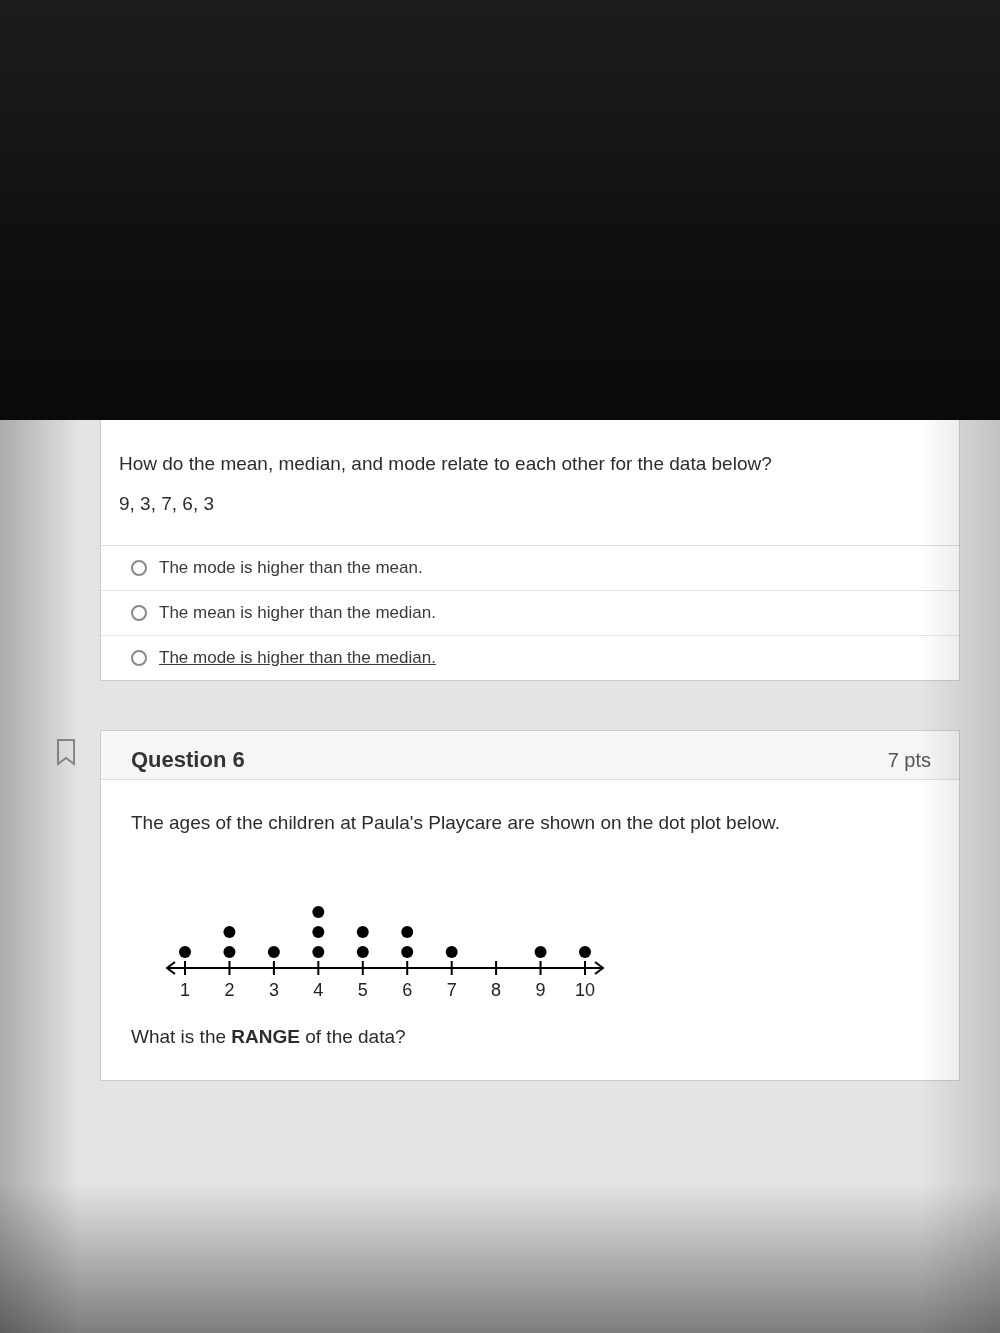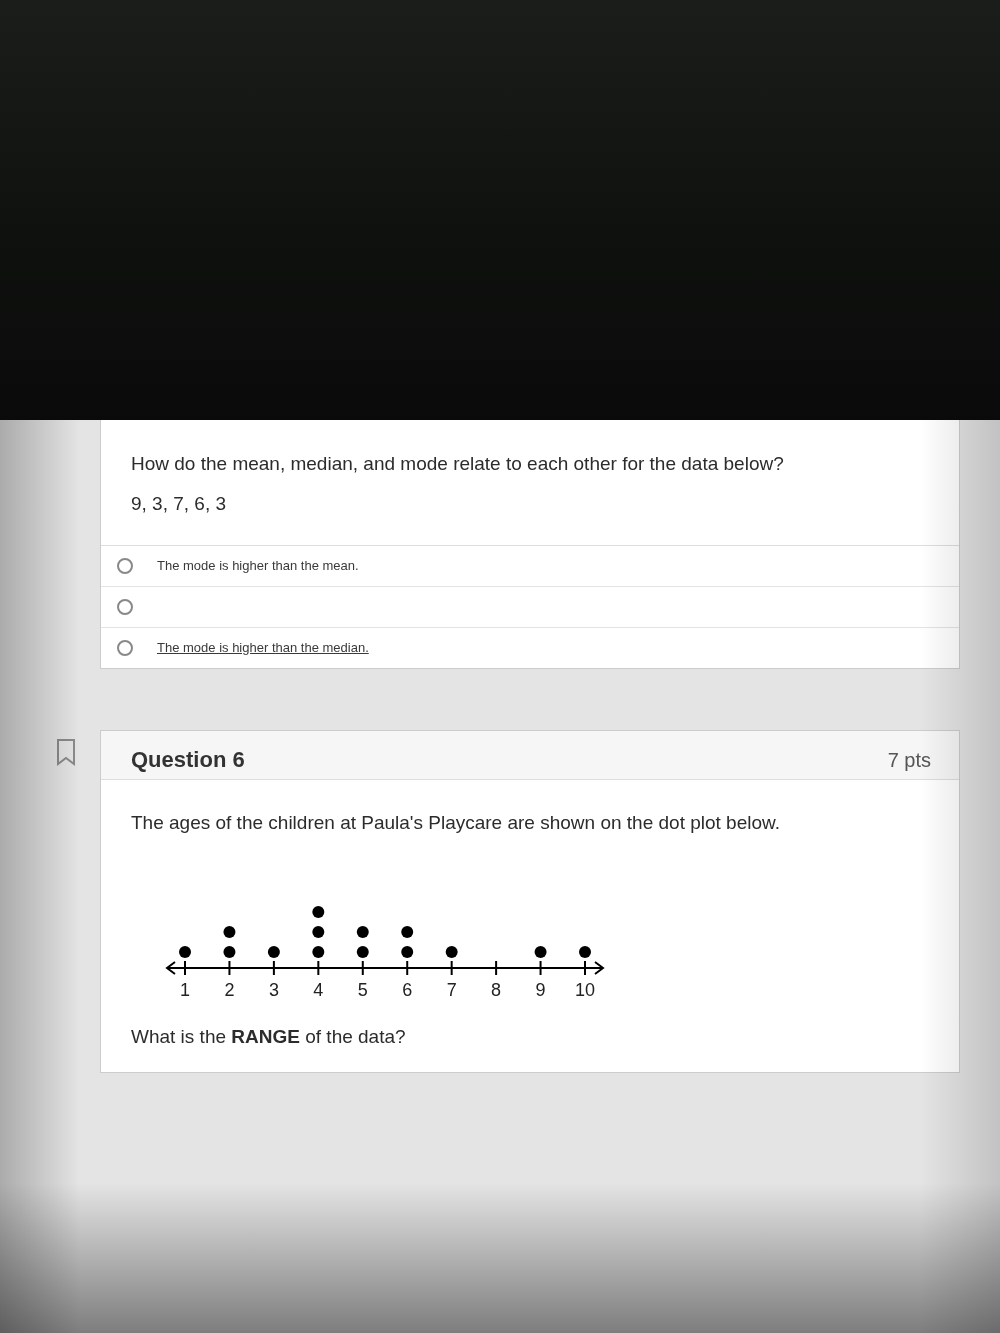--- a/index.html
+++ b/index.html
@@ -29,43 +29,43 @@
     .quiz-panel {
       position: absolute;
       top: 0px;
       left: 100px;
       right: 40px;
       background: #fff;
       border: 1px solid #ccc;
       border-top: none;
     }
     .q-body {
-      padding: 30px 30px 24px 30px;
+      padding: 30px 30px 24px 18px;
     }
     .q-prompt {
       color: #2c2c2c;
       font-size: 19px;
       line-height: 1.5;
       margin-bottom: 14px;
     }
     .q-data {
       color: #2c2c2c;
       font-size: 19px;
       margin-bottom: 6px;
     }
     .choices {
       border-top: 1px solid #ddd;
     }
     .choice {
       display: flex;
       align-items: center;
-      gap: 24px;
-      padding: 12px 16px;
+      gap: 12px;
+      padding: 12px 30px;
       border-bottom: 1px solid #e3e3e3;
-      font-size: 13px;
+      font-size: 17px;
       color: #3a3a3a;
       cursor: pointer;
     }
     .choice:last-child { border-bottom: none; text-decoration: underline; }
     .radio {
       width: 16px; height: 16px;
       border: 2px solid #888;
       border-radius: 50%;
       flex-shrink: 0;
     }
@@ -104,21 +104,21 @@
     .q6-title {
       font-size: 22px;
       font-weight: 700;
       color: #333;
     }
     .q6-pts {
       font-size: 20px;
       color: #555;
     }
     .q6-body {
-      padding: 32px 30px 24px 30px;
+      padding: 32px 30px 32px 30px;
     }
     .q6-prompt {
       font-size: 19px;
       color: #2c2c2c;
       margin-bottom: 24px;
     }
     .dotplot-wrap {
       margin-left: 24px;
       margin-bottom: 14px;
     }
@@ -153,20 +153,21 @@
       <div class="q-prompt">How do the mean, median, and mode relate to each other for the data below?</div>
       <div class="q-data">9, 3, 7, 6, 3</div>
     </div>
     <div class="choices">
       <div class="choice">
         <span class="radio"></span>
         <span>The mode is higher than the mean.</span>
       </div>
       <div class="choice">
         <span class="radio"></span>
+        <span>The mean is higher than the median.</span>
       </div>
       <div class="choice">
         <span class="radio"></span>
         <span>The mode is higher than the median.</span>
       </div>
     </div>
   </div>
 
   <div class="q6-wrap">
     <div class="flag-box">

